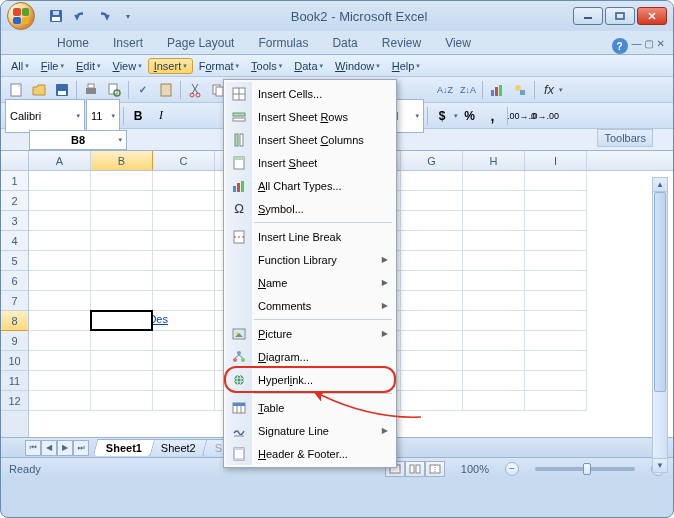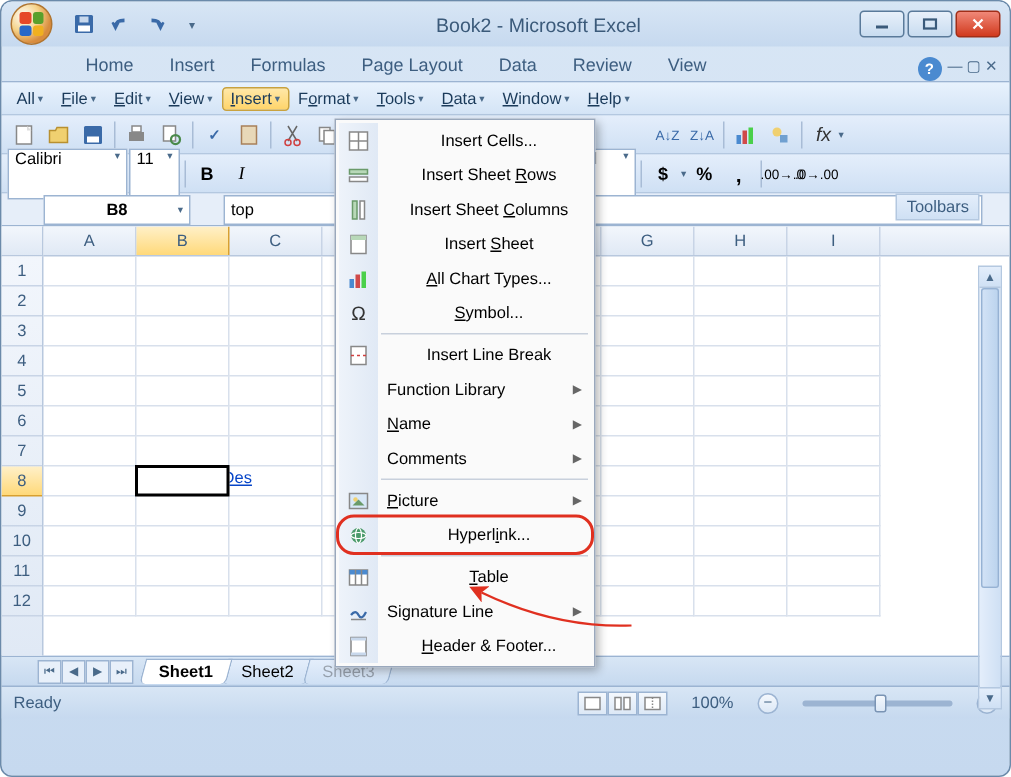--- a/index.html
+++ b/index.html
@@ -28,21 +28,21 @@
 .menubar { height: 22px; background: linear-gradient(#e8f2fd,#d4e4f6); display: flex; align-items: center; padding: 0 4px; border-bottom: 1px solid #b4c8e0; }
 .menu-item { font-size: 11px; padding: 2px 6px; color: #1a3a5a; display:flex; align-items:center; gap:2px; border-radius:3px; }
 .menu-item.pressed { background: linear-gradient(#ffe8a8,#ffd46a); border:1px solid #c9a23e; padding:1px 5px;}
 .drop-arr { font-size: 7px; color: #4a6a8a; }
 .menu-item u { text-decoration: underline; }
 
 
 .toolbar { height: 26px; background: linear-gradient(#e4eefb,#cfe0f4); display: flex; align-items: center; padding: 0 4px; gap: 1px; border-bottom: 1px solid #b4c8e0; }
 .tbtn { width: 22px; height: 22px; display:flex; align-items:center; justify-content:center; border-radius:3px; }
 .tsep { width: 1px; height: 18px; background: #a8bcd6; margin: 0 2px; }
-.font-sel { height: 34px; border: 1px solid #9cb4d2; background: #fff; font-size: 11px; padding: 0 4px; display:flex; align-items:flex-start; gap:4px; }
+.font-sel { height: 34px; border: 1px solid #9cb4d2; background: #fff; font-size: 11px; padding: 0 4px; display:flex; align-items:center; gap:4px; }
 .sz-sel { width: 34px; }
 .toolbars-label { position:absolute; right:20px; top:128px; font-size:11px; color:#3d5e80; background:linear-gradient(#e4eefb,#cfe0f4); padding:2px 6px; border:1px solid #b4c8e0;}
 
 
 .formula-bar { height: 22px; background: #e6eef9; display: flex; align-items: center; border-bottom: 1px solid #9cb4d2; }
 .namebox { width: 98px; height: 20px; margin-left: 28px; border:1px solid #9cb4d2; background:#fff; display:flex; align-items:center; justify-content: center; font-size:11px; position:relative; font-weight: bold; }
 .namebox .drop-arr { position:absolute; right:4px; font-weight:normal;}
 .fx-area { flex:1; height:20px; border:1px solid #9cb4d2; background:#fff; margin-left: 22px; margin-right:18px; font-size:11px; padding:2px 4px; display:flex; align-items:center;}
 
 
@@ -73,21 +73,21 @@
 .status-right { margin-left:auto; display:flex; align-items:center; gap:16px;}
 .view-btns { display:flex; }
 .view-btn { width:20px; height:16px; border:1px solid #9cb4d2; background: linear-gradient(#f4f8fd,#dce8f6); display:flex; align-items:center; justify-content:center;}
 .zoom-slider { width:100px; height:4px; background:#9cb4d2; position:relative; border-radius:2px;}
 .zoom-thumb { position:absolute; left:48px; top:-4px; width:8px; height:12px; background:linear-gradient(#f4f8fd,#dce8f6); border:1px solid #7a94b4; border-radius:2px;}
 .zoom-btn { width:14px; height:14px; border:1px solid #9cb4d2; border-radius:7px; background:linear-gradient(#f4f8fd,#dce8f6); display:flex; align-items:center; justify-content:center; font-size:10px; color:#4a6a8a;}
 
 
 .dropdown { position:absolute; left: 222px; top: 78px; width: 174px; background: #fafafa; border:1px solid #9aa8bc; box-shadow: 2px 2px 6px rgba(0,0,0,0.3); z-index: 100; padding: 2px; }
 .dropdown .icon-strip { position:absolute; left:2px; top:2px; bottom:2px; width:26px; background: linear-gradient(90deg,#eef3fa,#e0e9f5);}
-.dd-item { height: 23px; display:flex; align-items:center; font-size:11px; padding-left: 32px; position:relative; cursor:default;justify-content:center;}
+.dd-item { height: 23px; display:flex; align-items:center; font-size:11px; padding-left: 32px; position:relative; cursor:default;}
 .dd-item .dd-icon { position:absolute; left:4px; width:18px; height:18px; display:flex; align-items:center; justify-content:center;}
 .dd-sep { height:1px; background:#c8d0dc; margin: 2px 2px 2px 28px;}
 .dd-item .sub-arr { margin-left:auto; margin-right:6px; font-size:8px; color:#666;}
 .dd-item.hyperlink { outline: 2px solid #e03020; border-radius: 10px; }
 
 
 .arrow-anno { position:absolute; left: 310px; top: 388px; z-index:200; pointer-events:none;}
 .arrow-anno svg { overflow:visible; }
 
 .scroll-v { position:absolute; right:5px; top:176px; bottom:44px; width:16px; background: linear-gradient(90deg,#e4eefb,#cfe0f4); border:1px solid #b4c8e0;}
@@ -149,22 +149,22 @@
           <svg width="10" height="8">
             <path d="M2 1 L8 7 M8 1 L2 7" stroke="#fff" stroke-width="1.5"></path>
           </svg>
         </div>
     </div>
   </div>
 
   <div class="ribbon-tabs">
     <div class="tab">Home</div>
     <div class="tab">Insert</div>
+    <div class="tab">Page Layout</div>
     <div class="tab">Formulas</div>
-    <div class="tab">Page Layout</div>
     <div class="tab">Data</div>
     <div class="tab">Review</div>
     <div class="tab">View</div>
     <div style="margin-left:auto; margin-right:8px; display:flex; gap:4px;">
       <span style="width:16px;height:16px;border-radius:8px;background:#4a8ad0;color:#fff;font-size:10px;display:flex;align-items:center;justify-content:center;font-weight:bold">?</span>
       <span style="font-size:10px;color:#4a6a8a">— ▢ ✕</span>
     </div>
   </div>
 
   <div class="menubar">
@@ -338,23 +338,20 @@
         <span style="font-size:9px">.0→.00</span>
       </div>
   </div>
 
   <div class="toolbars-label">Toolbars</div>
 
   <div class="formula-bar">
     <div class="namebox">
         <span>B8</span>
         <span class="drop-arr">▾</span>
-      </div>
-    <div class="fx-area">
-        <span>top</span>
       </div>
   </div>
 
   <div class="grid-area">
     <div style="display:flex; flex-direction:column;">
       <div class="corner"></div>
       <div class="rowhdrs" style="flex:1">
         <div class="rowhdr">1</div>
         <div class="rowhdr">2</div>
         <div class="rowhdr">3</div>
@@ -650,20 +647,32 @@
         <span class="dd-icon">
           <svg width="16" height="16">
             <rect x="2" y="3" width="12" height="10" fill="#d8e8f8" stroke="#888"></rect>
             <circle cx="6" cy="7" r="1.5" fill="#f0d070"></circle>
             <path d="M4 11 L8 7 L12 11" fill="#6a9a6a"></path>
           </svg>
         </span>
         <span><u>P</u>icture</span>
         <span class="sub-arr">▶</span>
       </div>
+    <div class="dd-item">
+        <span class="dd-icon">
+          <svg width="16" height="16">
+            <circle cx="8" cy="4" r="2" fill="#70a0d0"></circle>
+            <circle cx="4" cy="11" r="2" fill="#d07070"></circle>
+            <circle cx="12" cy="11" r="2" fill="#70d070"></circle>
+            <line x1="8" y1="6" x2="4" y2="9" stroke="#888"></line>
+            <line x1="8" y1="6" x2="12" y2="9" stroke="#888"></line>
+          </svg>
+        </span>
+        <span><u>D</u>iagram...</span>
+      </div>
     <div class="dd-item hyperlink">
         <span class="dd-icon">
           <svg width="16" height="16">
             <circle cx="8" cy="8" r="5" fill="#4a9a6a"></circle>
             <ellipse cx="8" cy="8" rx="5" ry="2" fill="none" stroke="#fff" stroke-width="0.8"></ellipse>
             <ellipse cx="8" cy="8" rx="2" ry="5" fill="none" stroke="#fff" stroke-width="0.8"></ellipse>
           </svg>
         </span>
         <span>Hyperl<u>i</u>nk...</span>
       </div>

